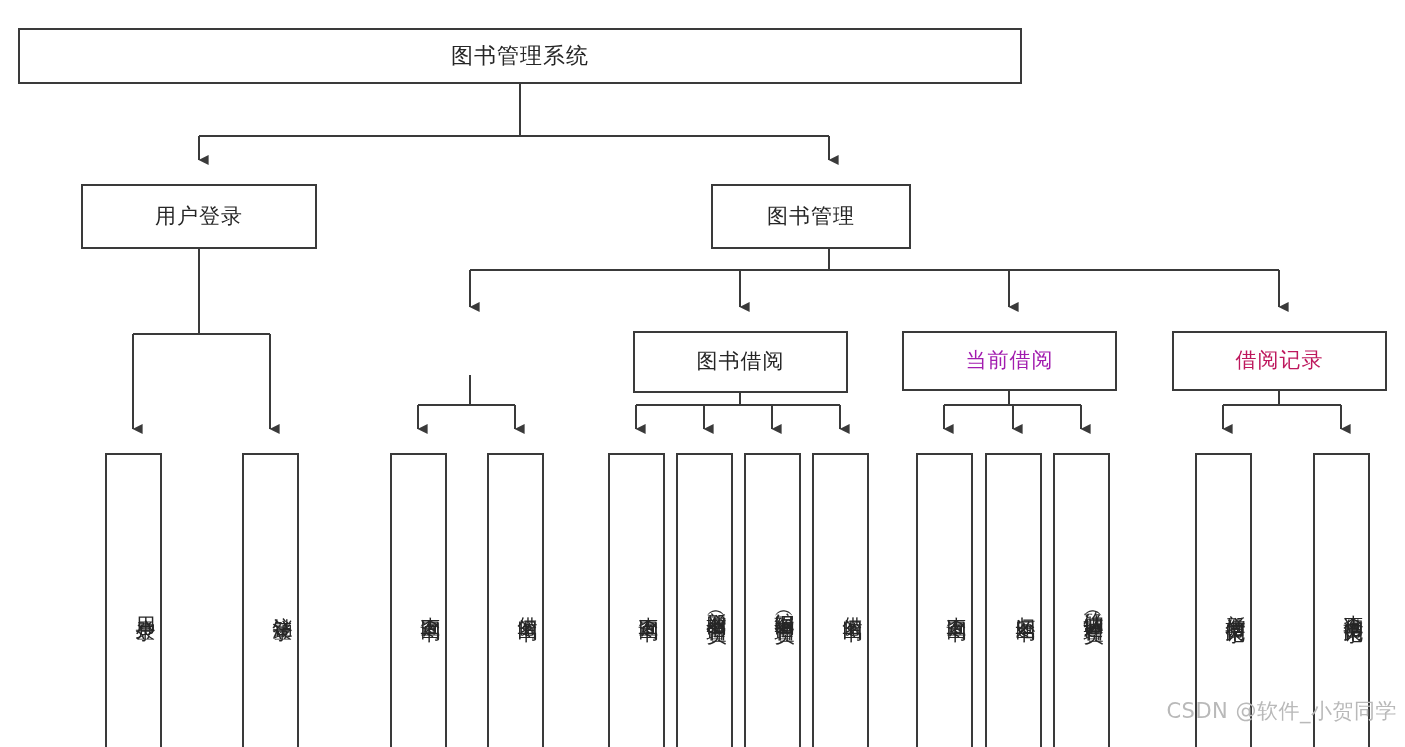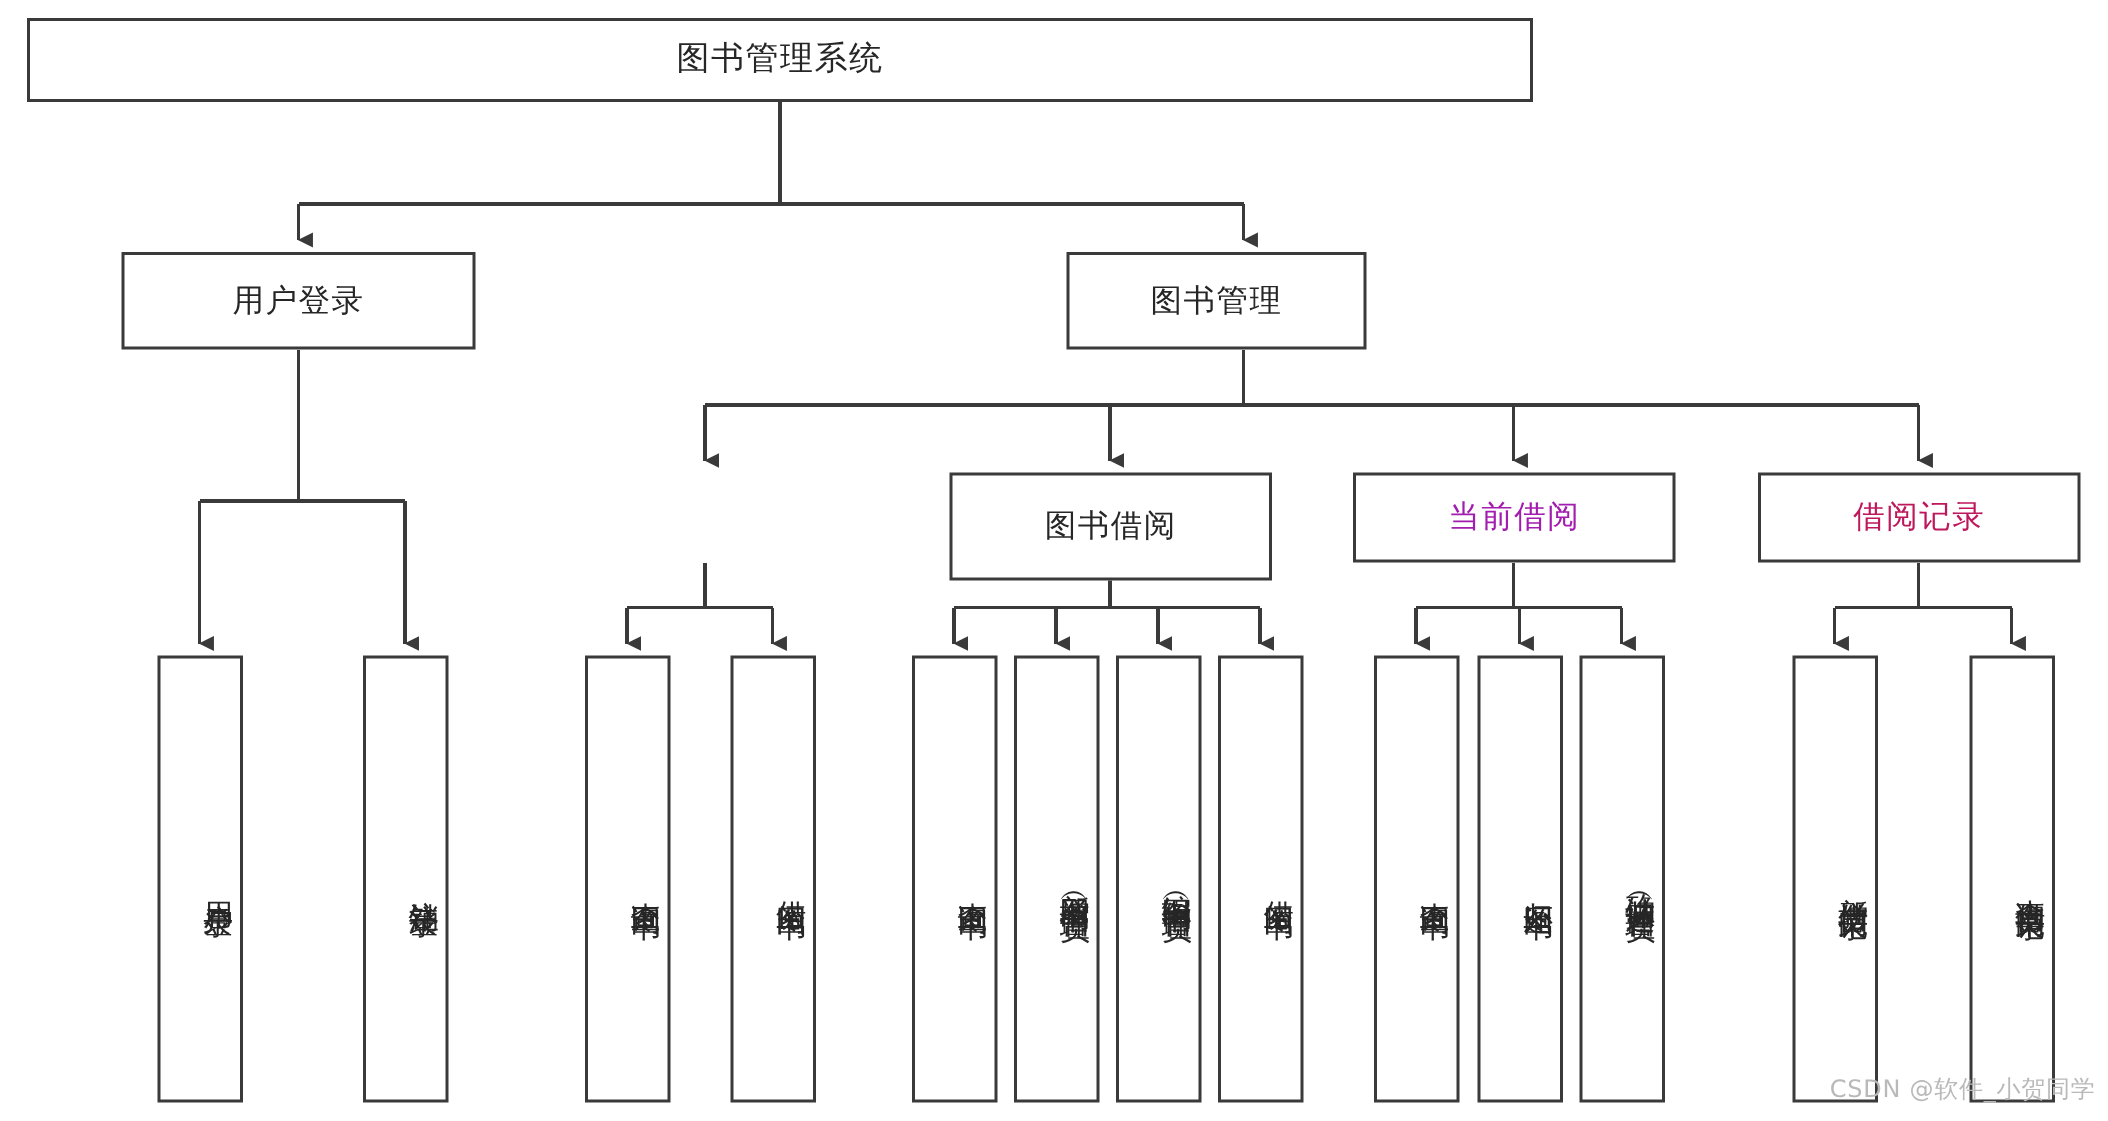--- a/index.html
+++ b/index.html
@@ -29,20 +29,21 @@
   .node {
     position: absolute;
     box-sizing: border-box;
     background: #ffffff;
     border: 2px solid #3a3a3a;
     display: flex;
     align-items: center;
     justify-content: center;
     color: #262626;
     z-index: 2;
+    margin-top: 16px;
   }
   .node.horiz {
     font-size: 21px;
     letter-spacing: 1px;
     line-height: 1.2;
   }
   .node.root {
     font-size: 22px;
   }
   .node.vert {
@@ -55,22 +56,22 @@
     padding-top: 6px;
   }
   .node.vert .vlabel {
     writing-mode: vertical-rl;
     text-orientation: upright;
     display: block;
   }
   .watermark {
     position: absolute;
     right: 8px;
-    bottom: 10px;
-    font-size: 16px;
+    bottom: 22px;
+    font-size: 21px;
     color: #b9b9b9;
     letter-spacing: 0.5px;
     z-index: 3;
     white-space: nowrap;
   }
 </style>
 </head>
 <body>
 
 <div id="canvas" style="background: rgb(255, 255, 255);">
@@ -129,21 +130,21 @@
     <span>图书管理系统</span>
   </div>
 
   <div class="node horiz" style="left: 81px; top: 168px; width: 236px; height: 65px; border-color: rgb(58, 58, 58); color: rgb(38, 38, 38);">
     <span>用户登录</span>
   </div>
   <div class="node horiz" style="left: 711px; top: 168px; width: 200px; height: 65px; border-color: rgb(58, 58, 58); color: rgb(38, 38, 38);">
     <span>图书管理</span>
   </div>
 
-  <div class="node horiz" style="left: 633px; top: 315px; width: 215px; height: 72px; border-color: rgb(58, 58, 58); color: rgb(38, 38, 38);">
+  <div class="node horiz" style="left: 633px; top: 315px; width: 215px; height: 62px; border-color: rgb(58, 58, 58); color: rgb(38, 38, 38);">
     <span>图书借阅</span>
   </div>
   <div class="node horiz" style="left: 902px; top: 315px; width: 215px; height: 60px; border-color: rgb(58, 58, 58); color: #a21caf;">
     <span>当前借阅</span>
   </div>
   <div class="node horiz" style="left: 1172px; top: 315px; width: 215px; height: 60px; border-color: rgb(58, 58, 58); color: #be185d;">
     <span>借阅记录</span>
   </div>
 
   <div class="node vert" style="left: 105px; top: 437px; width: 57px; height: 298px; border-color: rgb(58, 58, 58); color: rgb(38, 38, 38);">

